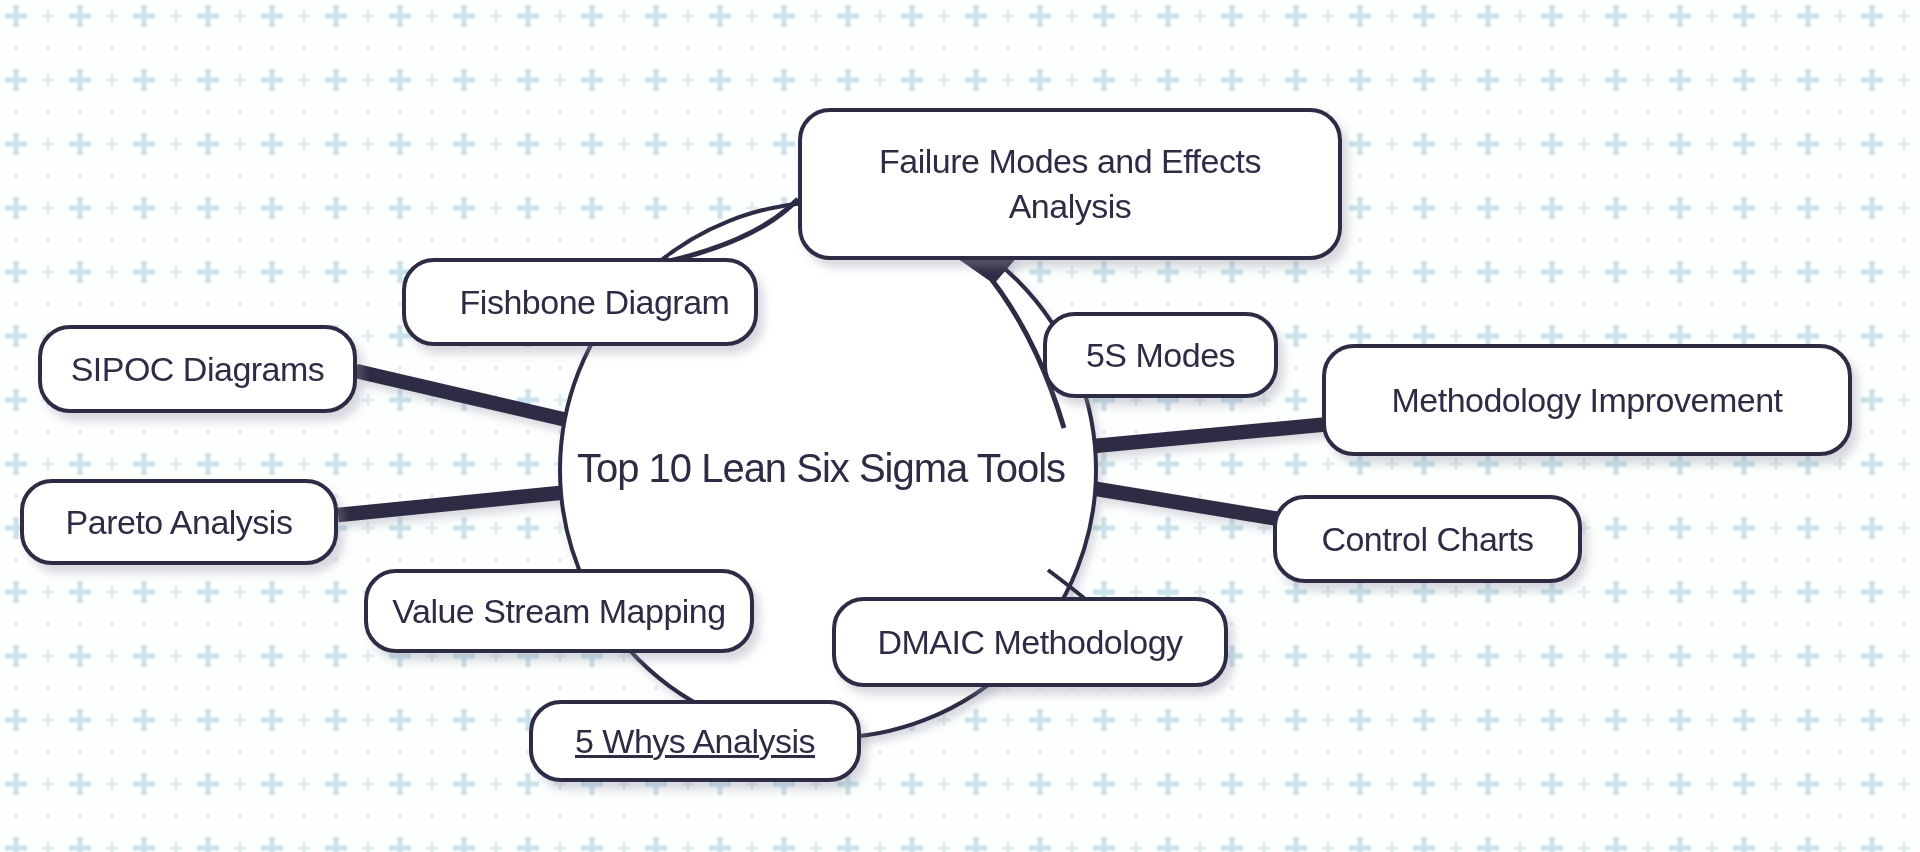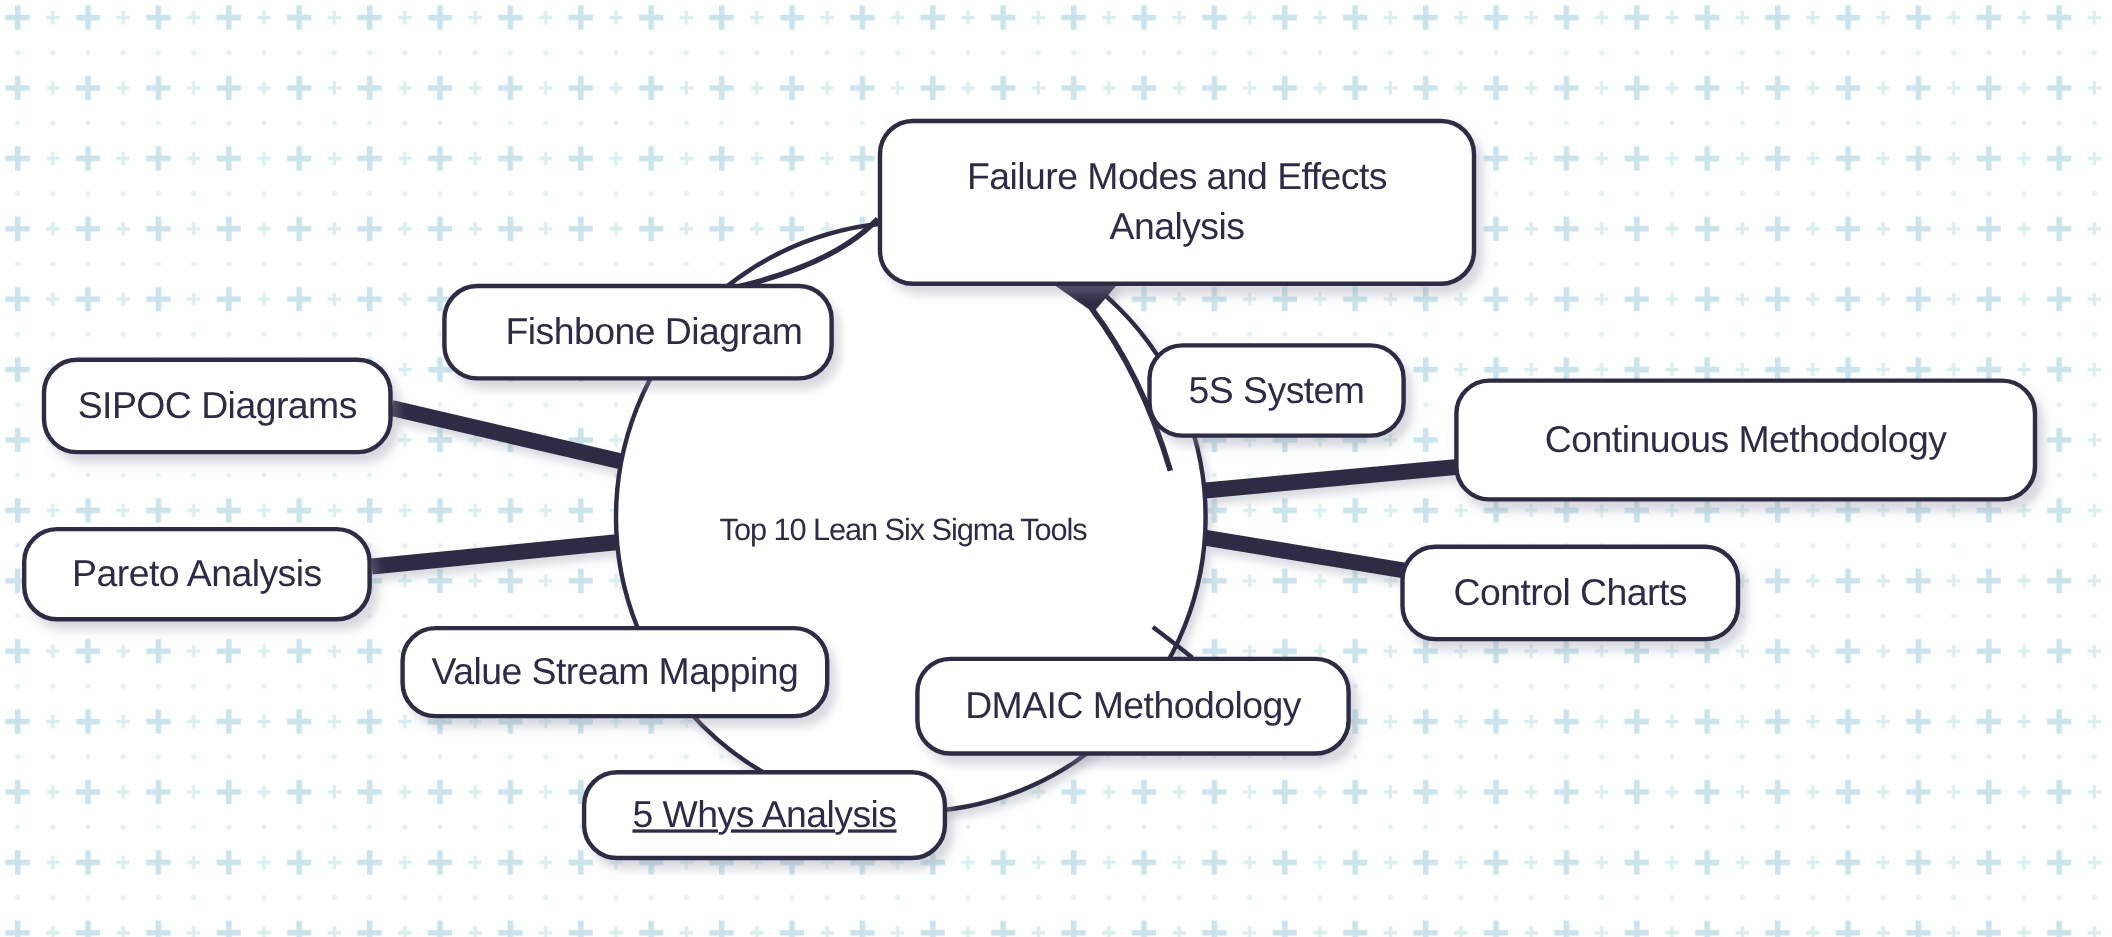--- a/index.html
+++ b/index.html
@@ -55,25 +55,24 @@
   #node-dmaic    { left: 832px;  top: 597px; width: 396px; height: 90px;  }
   #node-control  { left: 1273px; top: 495px; width: 309px; height: 88px;  }
   #node-ci       { left: 1322px; top: 344px; width: 530px; height: 112px; }
   #node-s5       { left: 1043px; top: 312px; width: 235px; height: 86px;  }
 
   .central-title {
     position: absolute;
     left: 521px; top: 446px;
     width: 600px;
     text-align: center;
-    font-size: 28px;
+    font-size: 40px;
     letter-spacing: -1px;
     color: var(--ink);
     cursor: default;
-    margin-top: 20px;
   }
 </style>
 </head>
 <body>
 
 <div class="canvas">
 
   <svg class="underlay" viewBox="0 0 1920 852" aria-hidden="true">
     <defs>
       <pattern id="plusgrid" width="64" height="64" patternUnits="userSpaceOnUse">
@@ -125,19 +124,19 @@
   <div class="node" id="node-whys">
     <span>5 Whys Analysis</span>
   </div>
   <div class="node" id="node-dmaic">
     <span>DMAIC Methodology</span>
   </div>
   <div class="node" id="node-control">
     <span>Control Charts</span>
   </div>
   <div class="node" id="node-ci">
-    <span>Continuous Methodology</span>
+    <span>Methodology Improvement</span>
   </div>
   <div class="node" id="node-s5">
-    <span>5S System</span>
+    <span>5S Modes</span>
   </div>
 
 </div>
 
 </body></html>

